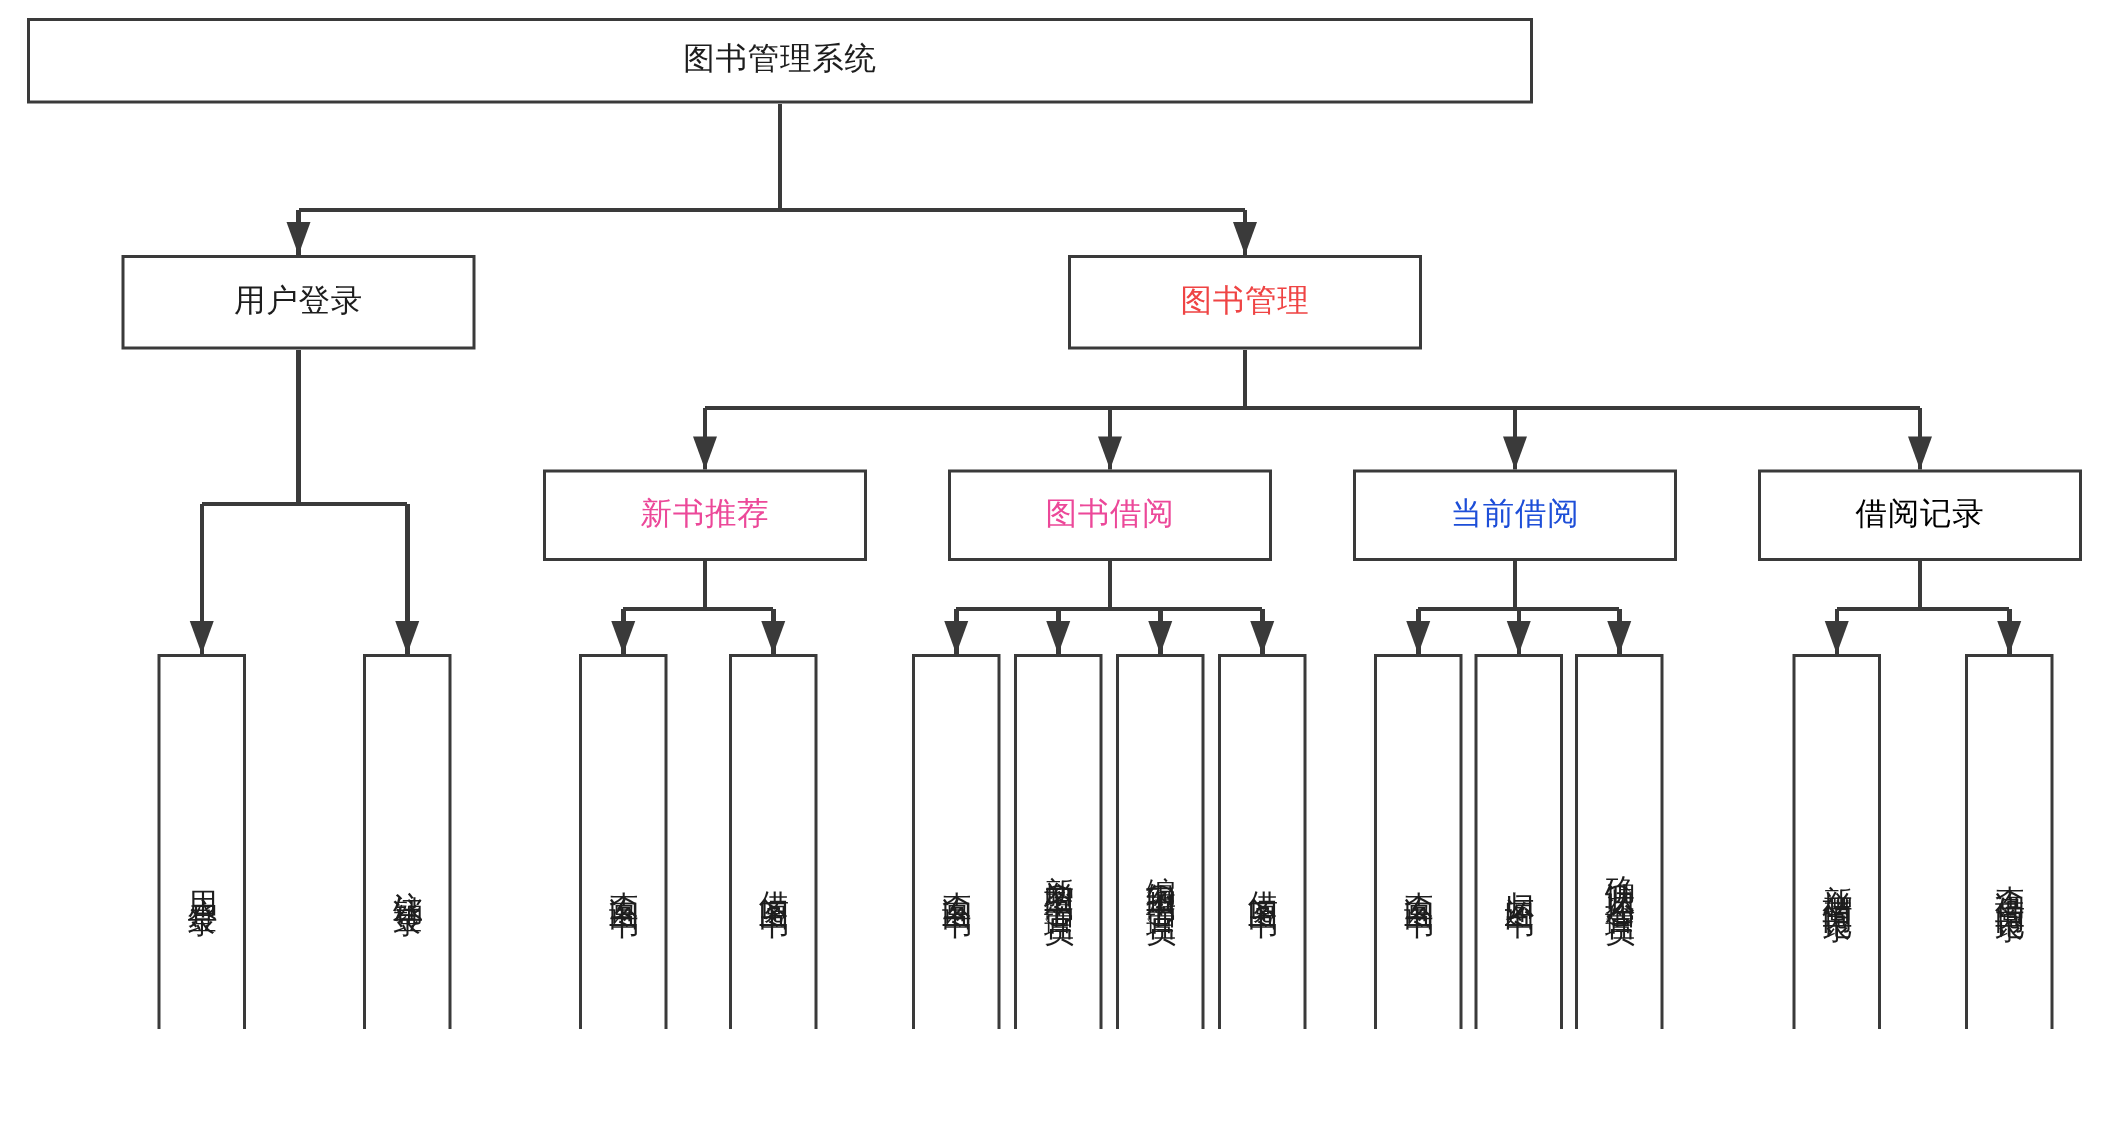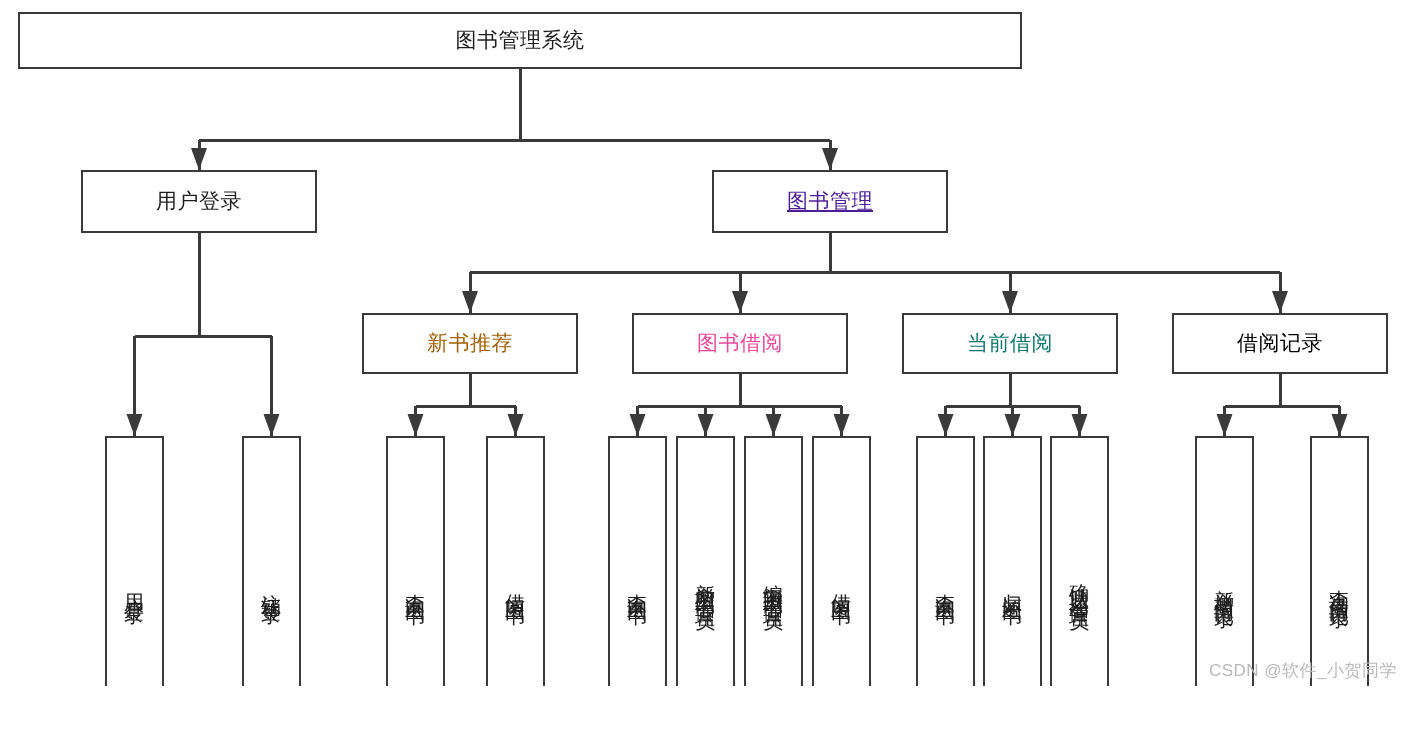--- a/index.html
+++ b/index.html
@@ -125,30 +125,30 @@
       <path d="M 1331.5 414 L 1347.5 414 L 1339.5 436 Z" fill="#3a3a3a"></path>
     </svg>
   <div id="nodes">
       <div class="node" style="left: 18px; top: 12px; width: 1004px; height: 57px; border-color: rgb(58, 58, 58);">
         <span class="node-label" style="color: rgb(29, 29, 29);">图书管理系统</span>
       </div>
       <div class="node" style="left: 81px; top: 170px; width: 236px; height: 63px; border-color: rgb(58, 58, 58);">
         <span class="node-label" style="color: rgb(29, 29, 29);">用户登录</span>
       </div>
       <div class="node" style="left: 712px; top: 170px; width: 236px; height: 63px; border-color: rgb(58, 58, 58);">
-        <span class="node-label" style="color: #4c1d95; text-decoration: underline;">图书管理</span>
+        <span class="node-label" style="color: #ef4444;">图书管理</span>
       </div>
       <div class="node" style="left: 362px; top: 313px; width: 216px; height: 61px; border-color: rgb(58, 58, 58);">
-        <span class="node-label" style="color: #a16207;">新书推荐</span>
+        <span class="node-label" style="color: #ec4899;">新书推荐</span>
       </div>
       <div class="node" style="left: 632px; top: 313px; width: 216px; height: 61px; border-color: rgb(58, 58, 58);">
         <span class="node-label" style="color: #ec4899;">图书借阅</span>
       </div>
       <div class="node" style="left: 902px; top: 313px; width: 216px; height: 61px; border-color: rgb(58, 58, 58);">
-        <span class="node-label" style="color: #0f766e;">当前借阅</span>
+        <span class="node-label" style="color: #1d4ed8;">当前借阅</span>
       </div>
       <div class="node" style="left: 1172px; top: 313px; width: 216px; height: 61px; border-color: rgb(58, 58, 58);">
         <span class="node-label" style="color: #000000;">借阅记录</span>
       </div>
       <div class="node vertical" style="left: 105px; top: 436px; width: 59px; height: 299px; border-color: rgb(58, 58, 58);">
         <span class="node-label" style="color: rgb(29, 29, 29);">用户登录</span>
       </div>
       <div class="node vertical" style="left: 242px; top: 436px; width: 59px; height: 299px; border-color: rgb(58, 58, 58);">
         <span class="node-label" style="color: rgb(29, 29, 29);">注销登录</span>
       </div>
@@ -179,14 +179,13 @@
       <div class="node vertical" style="left: 1050px; top: 436px; width: 59px; height: 299px; border-color: rgb(58, 58, 58);">
         <span class="node-label" style="color: rgb(29, 29, 29);">确认归还（管理员）</span>
       </div>
       <div class="node vertical" style="left: 1195px; top: 436px; width: 59px; height: 299px; border-color: rgb(58, 58, 58);">
         <span class="node-label" style="color: rgb(29, 29, 29);">新增借阅记录</span>
       </div>
       <div class="node vertical" style="left: 1310px; top: 436px; width: 59px; height: 299px; border-color: rgb(58, 58, 58);">
         <span class="node-label" style="color: rgb(29, 29, 29);">查询借阅记录</span>
       </div>
     </div>
-  <div id="watermark">CSDN @软件_小贺同学</div>
 </div>
 
 </body></html>

